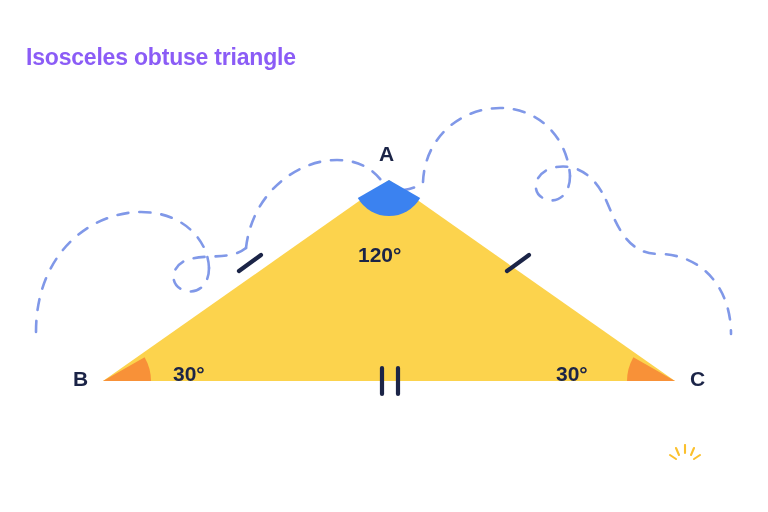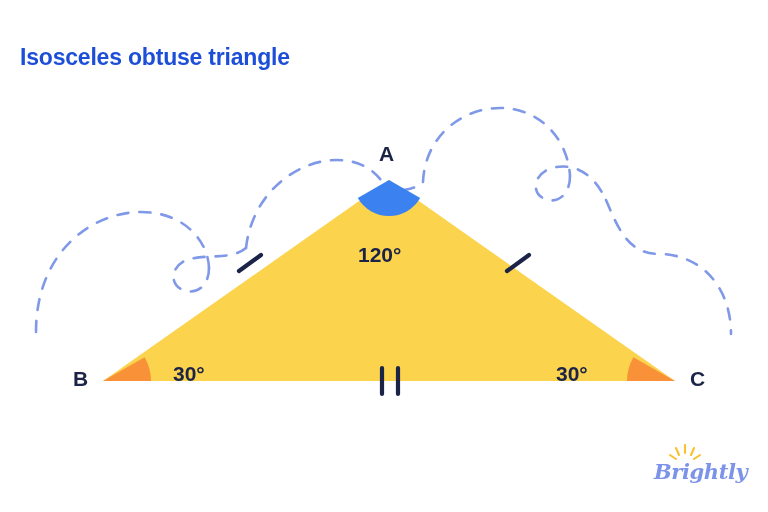--- a/index.html
+++ b/index.html
@@ -19,25 +19,25 @@
   #stage {
     position: relative;
     width: 768px;
     height: 512px;
     background: #ffffff;
   }
 
   
   #page-title {
     position: absolute;
-    left: 20px;
+    left: 26px;
     top: 44px;
     font-size: 23px;
     font-weight: bold;
-    color: #1d4ed8;
+    color: #8b5cf6;
     letter-spacing: -0.2px;
     white-space: nowrap;
     text-align: center;
   }
 
   
   #figure-svg {
     position: absolute;
     left: 0;
     top: 0;
@@ -164,16 +164,15 @@
   <div id="brand-logo">
     <svg width="92" height="40" viewBox="0 0 92 40">
       <g stroke="#fbc02d" stroke-width="2.1" stroke-linecap="round">
         <line x1="31" y1="1" x2="31" y2="9"></line>
         <line x1="22" y1="4" x2="25" y2="11"></line>
         <line x1="40" y1="4" x2="37" y2="11"></line>
         <line x1="16" y1="11" x2="22" y2="15"></line>
         <line x1="46" y1="11" x2="40" y2="15"></line>
       </g>
     </svg>
-    <div id="brand-wordmark">Brightly</div>
   </div>
 
 </div>
 
 </body></html>

